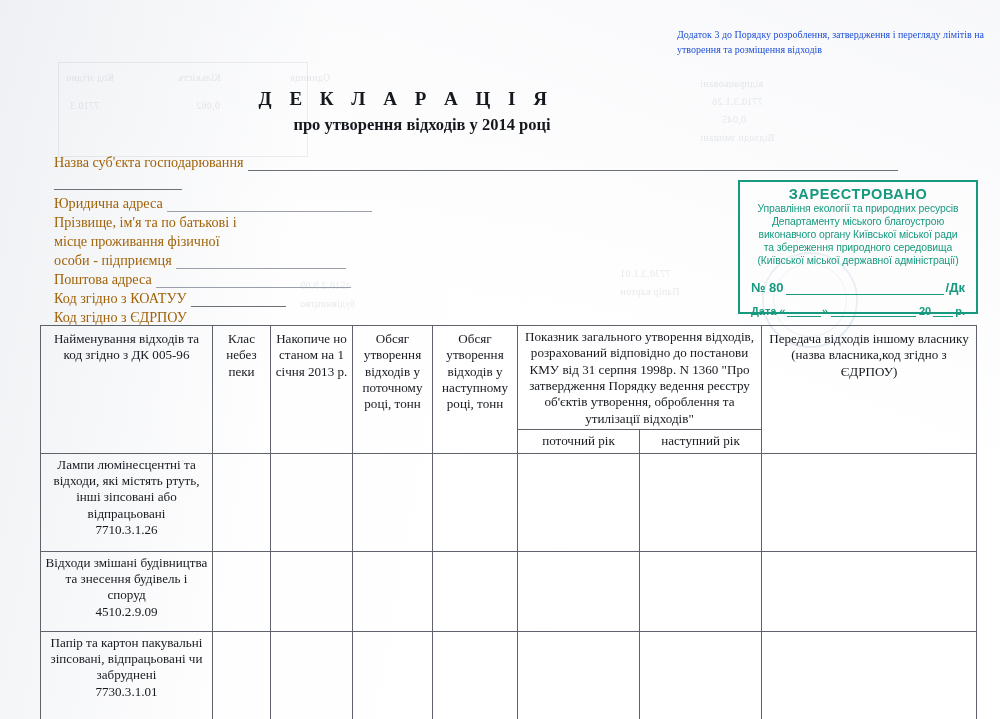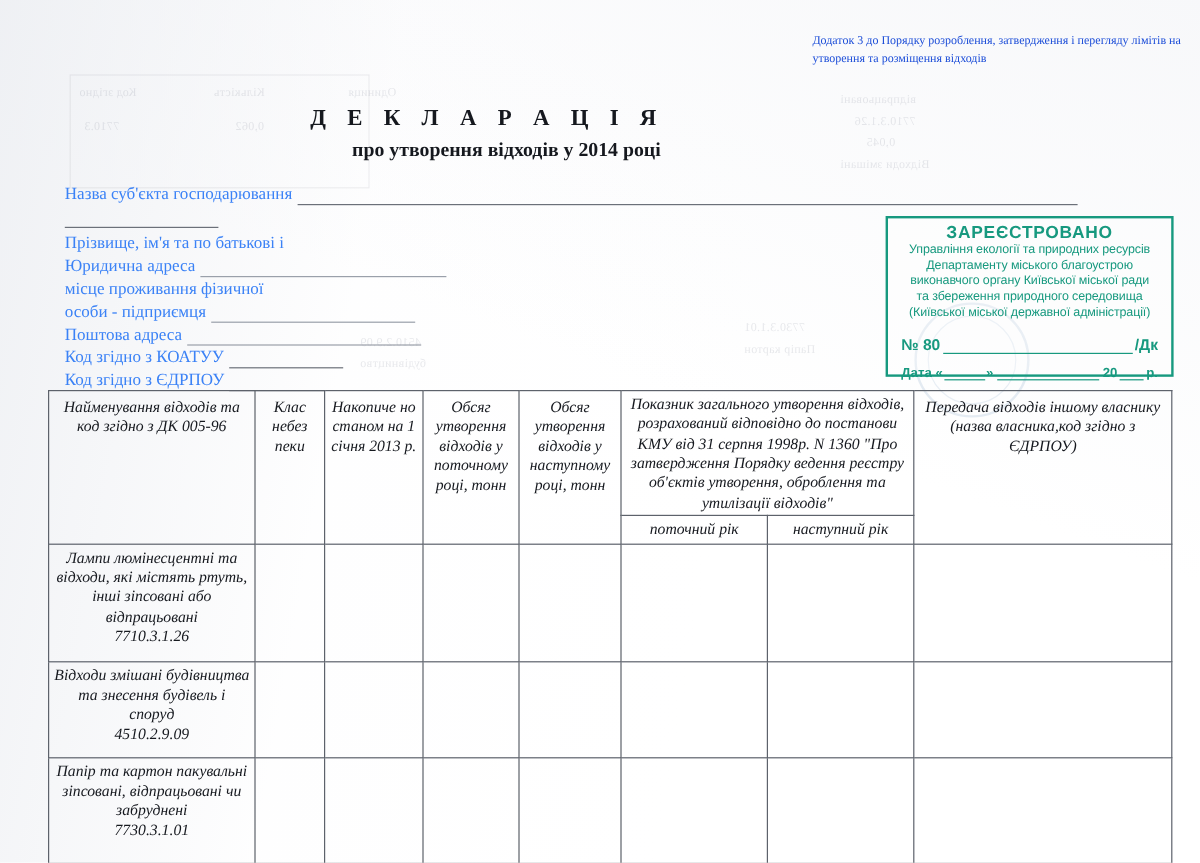--- a/index.html
+++ b/index.html
@@ -77,21 +77,21 @@
   
   .fields { position: absolute; left: 54px; top: 152px; width: 900px; }
   .f-row {
     display: flex;
     align-items: flex-end;
     font-size: 14.2px;
     line-height: 1.28;
     white-space: nowrap;
     height: 19px;
   }
-  .f-label { color: #3b82f6; }
+  .f-label { color: #a16207; }
   .rule {
     flex: 0 0 auto;
     border-bottom: 1px solid #6b7079;
     height: 13px;
     margin-left: 4px;
   }
   .rule.faint { border-bottom-color: #9aa0aa; }
   .r-wide   { width: 650px; }
   .r-short  { width: 128px; margin-left: 0; }
   .r-addr   { width: 205px; }
@@ -178,21 +178,20 @@
     font-size: 13.1px;
     line-height: 1.25;
     color: #16191f;
   }
   table.decl th, table.decl td {
     border: 1px solid #5d626b;
     text-align: center;
     vertical-align: top;
     font-weight: normal;
     padding: 3px 4px;
-    font-style: italic;
   }
   table.decl th.h-main { vertical-align: top; padding-top: 5px; }
   th.c1 { width: 172px; }
   th.c2 { width: 58px; }
   th.c3 { width: 82px; }
   th.c4 { width: 80px; }
   th.c5 { width: 85px; }
   th.c6 { width: 120px; }
   th.c7 { width: 125px; }
   th.c8 { width: 215px; }
@@ -235,25 +234,25 @@
   <div class="fields">
     <div class="f-row">
       <span class="f-label">Назва суб'єкта господарювання</span>
       <span class="rule r-wide"></span>
     </div>
     <div class="f-row">
       <span class="rule r-short"></span>
     </div>
     <div class="f-gap"></div>
     <div class="f-row">
-      <span class="f-label">Прізвище, ім'я та по батькові і</span>
-    </div>
-    <div class="f-row">
       <span class="f-label">Юридична адреса</span>
       <span class="rule faint r-addr"></span>
+    </div>
+    <div class="f-row">
+      <span class="f-label">Прізвище, ім'я та по батькові і</span>
     </div>
     <div class="f-row">
       <span class="f-label">місце проживання фізичної</span>
     </div>
     <div class="f-row">
       <span class="f-label">особи - підприємця</span>
       <span class="rule faint r-fop"></span>
     </div>
     <div class="f-row">
       <span class="f-label">Поштова адреса</span>

